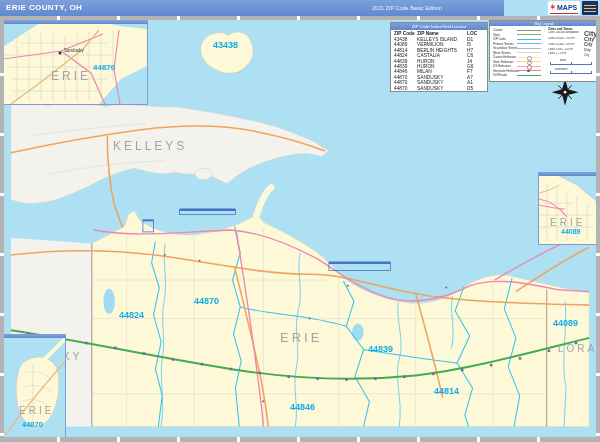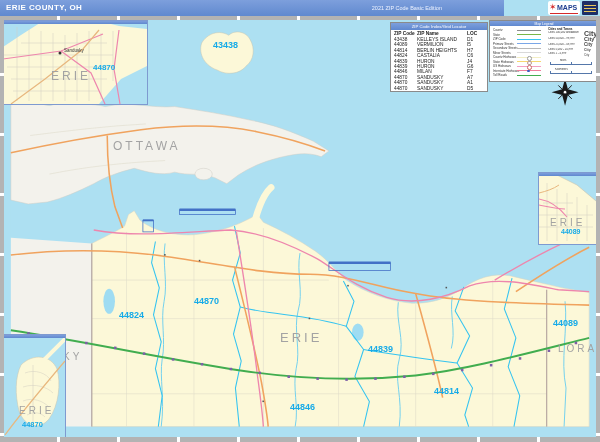--- a/index.html
+++ b/index.html
@@ -172,21 +172,21 @@
       <g stroke="#1a1a1a" stroke-width="1">
         <path d="M575,95 L582,88"></path>
           <path d="M575,95 L582,102"></path>
         <path d="M575,95 L568,88"></path>
           <path d="M575,95 L568,102"></path>
       </g>
       <circle cx="575" cy="95" r="1.8" fill="#fff" stroke="#1a1a1a" stroke-width="0.7"></circle>
     </g>
   </svg>
 
-  <div class="abs county-label" style="left:113px;top:139px;font-size:12px;">OTTAWA</div>
+  <div class="abs county-label" style="left:113px;top:139px;font-size:12px;">KELLEYS</div>
   <div class="abs county-label" style="left:280px;top:330px;font-size:13px;">ERIE</div>
   <div class="abs county-label" style="left:558px;top:343px;font-size:10px;">LORAIN</div>
   <div class="abs county-label" style="left:63px;top:351px;font-size:10px;">KY</div>
 
   <div class="abs zip-label" style="left:213px;top:40px;font-size:9px;">43438</div>
   <div class="abs zip-label" style="left:194px;top:296px;font-size:9px;">44870</div>
   <div class="abs zip-label" style="left:119px;top:310px;font-size:9px;">44824</div>
   <div class="abs zip-label" style="left:368px;top:344px;font-size:9px;">44839</div>
   <div class="abs zip-label" style="left:290px;top:402px;font-size:9px;">44846</div>
   <div class="abs zip-label" style="left:434px;top:386px;font-size:9px;">44814</div>

